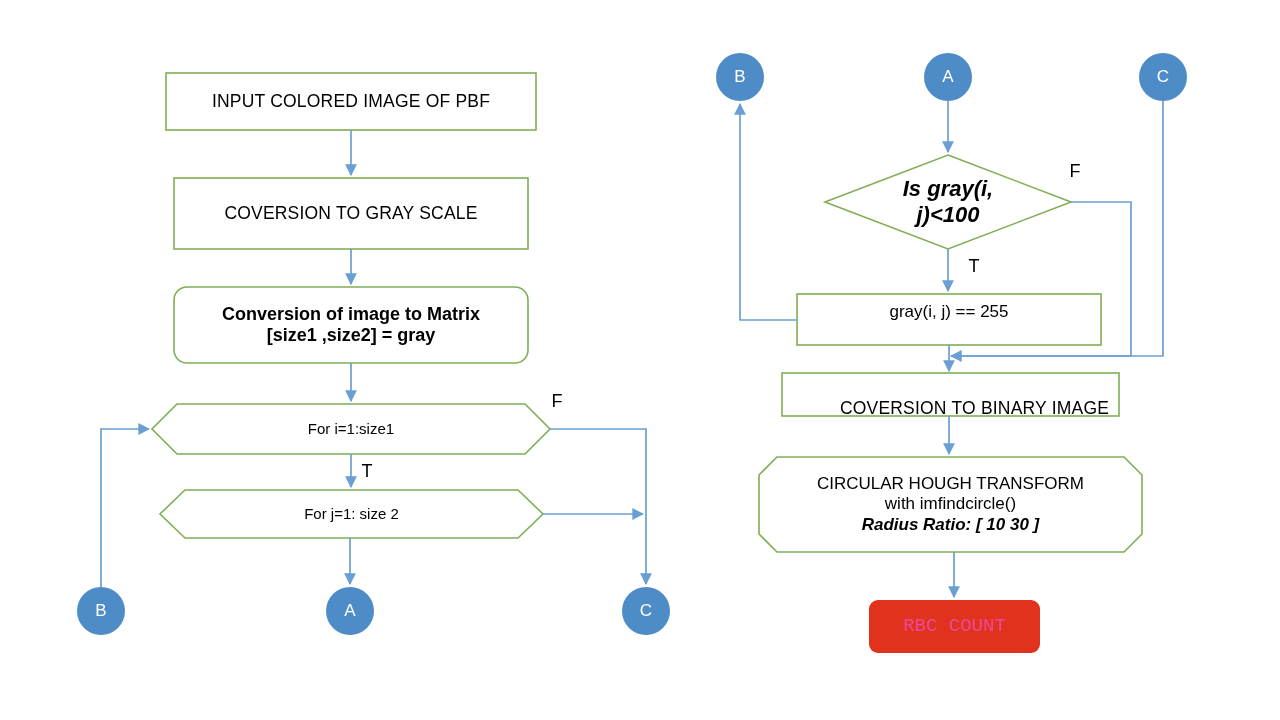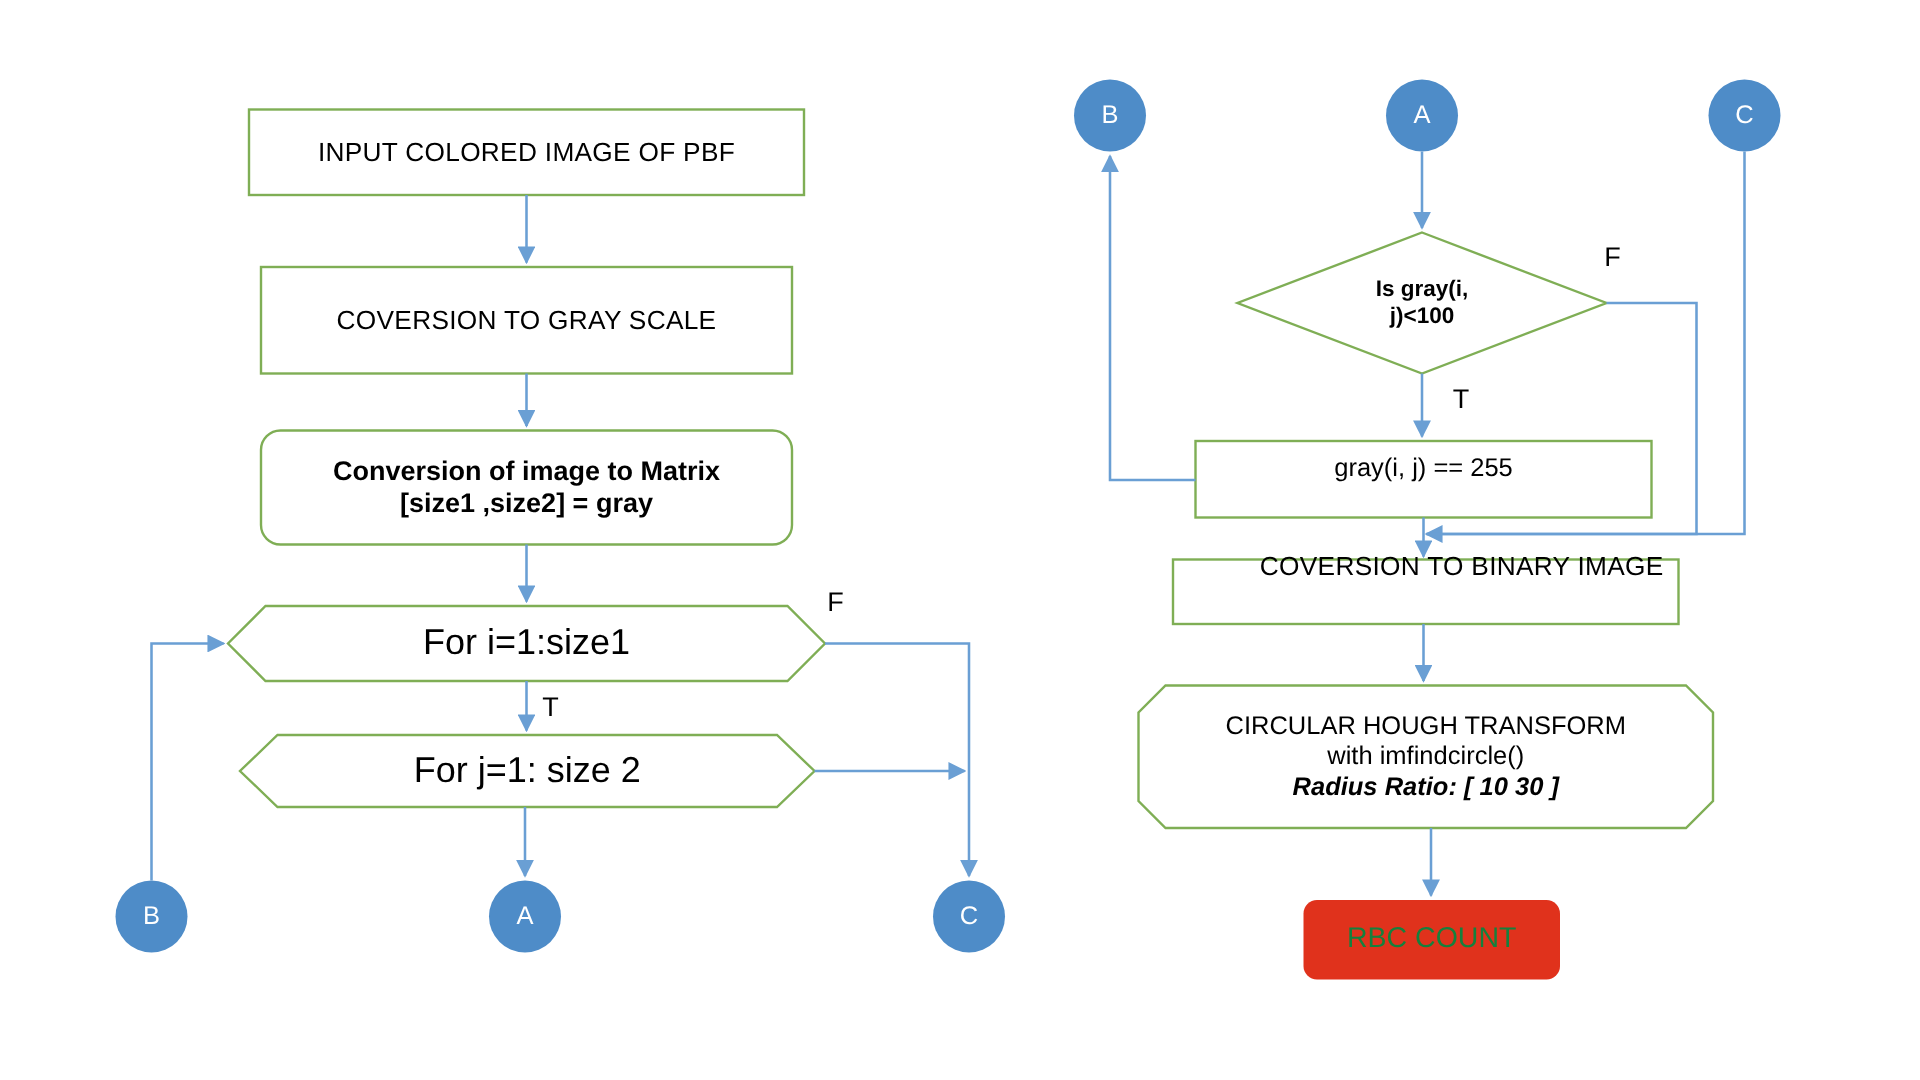--- a/index.html
+++ b/index.html
@@ -10,26 +10,26 @@
   }
   #canvas{position:absolute;left:0;top:0;width:1280px;height:720px;}
   svg.layer{position:absolute;left:0;top:0;width:1280px;height:720px;overflow:visible;}
   .node-text{
     position:absolute;display:flex;align-items:center;justify-content:center;
     text-align:center;line-height:1.18;pointer-events:none;
     white-space:pre-line;
   }
   .t-box{font-size:17.5px;letter-spacing:.2px;}
   .t-box-lc{font-size:18px;font-weight:600;}
-  .t-hex{font-size:24px;}
-  .t-diamond{font-size:15px;font-weight:bold;}
+  .t-hex{font-size:15px;}
+  .t-diamond{font-size:22px;font-weight:bold;font-style:italic;}
   .t-mono{font-size:17px;}
   .t-hough{font-size:17px;}
   .t-hough b{font-weight:bold;font-style:italic;}
-  .t-terminal{font-size:19px;color:#15803d;}
+  .t-terminal{font-size:19px;color:#ec4899;font-family:Liberation Mono, monospace;}
   .t-conn{font-size:17px;color:#ffffff;}
   .t-label{font-size:18px;}
 </style>
 </head>
 <body>
 
 <div id="canvas">
 
   <svg class="layer" viewBox="0 0 1280 720">
     <defs>
@@ -122,21 +122,21 @@
 
   <div class="node-text t-conn" style="left:716px;top:53px;width:48px;height:48px;">B</div>
   <div class="node-text t-conn" style="left:924px;top:53px;width:48px;height:48px;">A</div>
   <div class="node-text t-conn" style="left:1139px;top:53px;width:48px;height:48px;">C</div>
 
   <div class="node-text t-diamond" style="left:868px;top:160px;width:160px;height:84px;">Is gray(i,
 j)&lt;100</div>
 
   <div class="node-text t-mono" style="left:797px;top:294px;width:304px;height:36px;">gray(i, j) == 255</div>
 
-  <div class="node-text t-box" style="left:782px;top:356px;width:385px;height:43px;">COVERSION TO BINARY IMAGE</div>
+  <div class="node-text t-box" style="left:782px;top:387px;width:385px;height:43px;">COVERSION TO BINARY IMAGE</div>
 
   <div class="node-text t-hough" style="left:759px;top:457px;width:383px;height:95px;flex-direction:column;">
     <span>CIRCULAR HOUGH TRANSFORM</span>
     <span>with imfindcircle()</span>
     <b>Radius Ratio: [ 10 30 ]</b>
   </div>
 
   <div class="node-text t-terminal" style="left:869px;top:600px;width:171px;height:53px;">RBC COUNT</div>
 
   <div class="node-text t-label" style="left:1063px;top:160px;width:24px;height:24px;">F</div>

